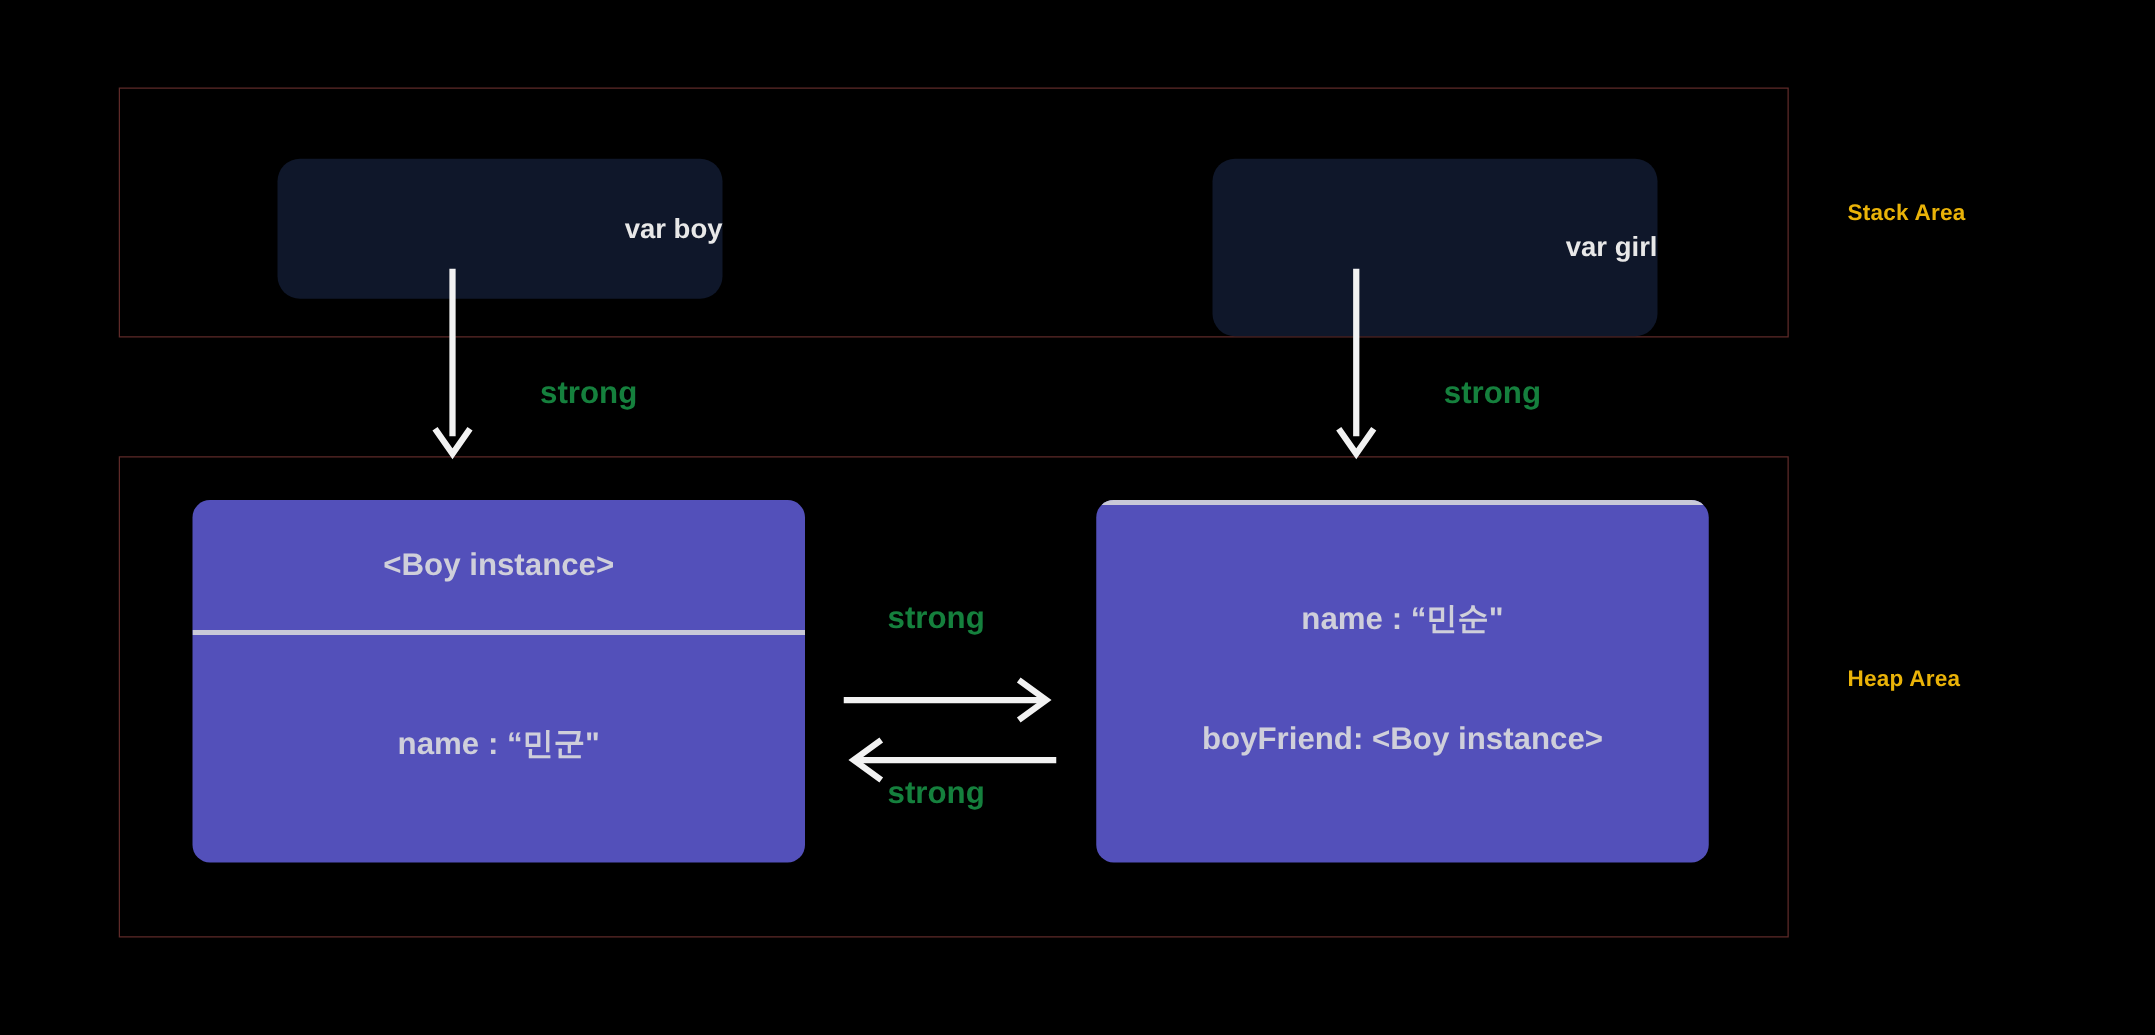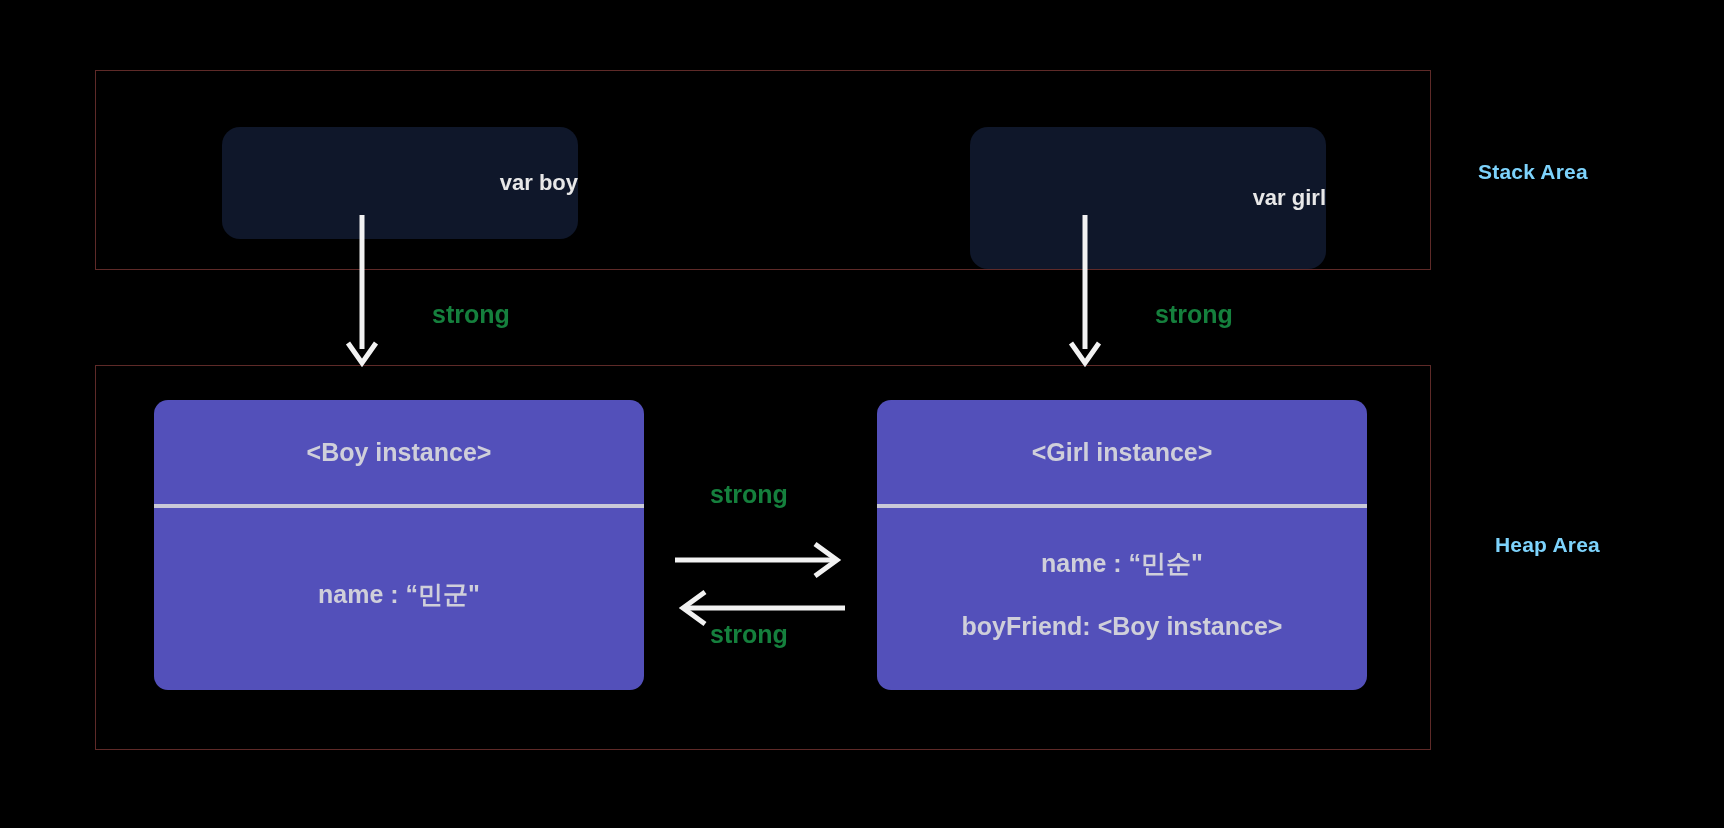--- a/index.html
+++ b/index.html
@@ -25,28 +25,28 @@
     border: 1.6px solid #5E2A28;
     box-sizing: border-box;
     background: transparent;
   }
   #stack-frame { left: 95px;  top: 70px;  width: 1336px; height: 200px; }
   #heap-frame  { left: 95px;  top: 365px; width: 1336px; height: 385px; }
 
   
   .region-caption {
     position: absolute;
-    color: #7dd3fc;
-    font-size: 21px;
+    color: #eab308;
+    font-size: 18px;
     font-weight: bold;
     white-space: nowrap;
     letter-spacing: 0.2px;
   }
   #stack-caption { left: 1478px; top: 160px; }
-  #heap-caption  { left: 1478px; top: 533px; margin-left: 17px; }
+  #heap-caption  { left: 1478px; top: 533px; }
 
   
   .var-box {
     position: absolute;
     background: #0f172a;
     border-radius: 18px;
     display: flex;
     align-items: center;
     justify-content: flex-end;
     color: #E8E8E8;
@@ -147,21 +147,20 @@
 
   <div id="boy-instance-box" class="instance-box">
     <div class="instance-header">&lt;Boy instance&gt;</div>
     <div class="instance-divider"></div>
     <div class="instance-body">
       <div class="instance-field">name : “민군"</div>
     </div>
   </div>
 
   <div id="girl-instance-box" class="instance-box">
-    <div class="instance-header">&lt;Girl instance&gt;</div>
     <div class="instance-divider"></div>
     <div class="instance-body">
       <div class="instance-field">name : “민순"</div>
       <div class="instance-field">boyFriend: &lt;Boy instance&gt;</div>
     </div>
   </div>
 
   <svg id="arrow-boy-svg" class="arrow-svg" viewBox="0 0 80 155">
     <line x1="40" y1="0" x2="40" y2="134" stroke="#F2F2F2" stroke-width="5"></line>
     <polyline points="26,128 40,148 54,128" fill="none" stroke="#F2F2F2" stroke-width="5" stroke-linecap="butt" stroke-linejoin="miter"></polyline>

